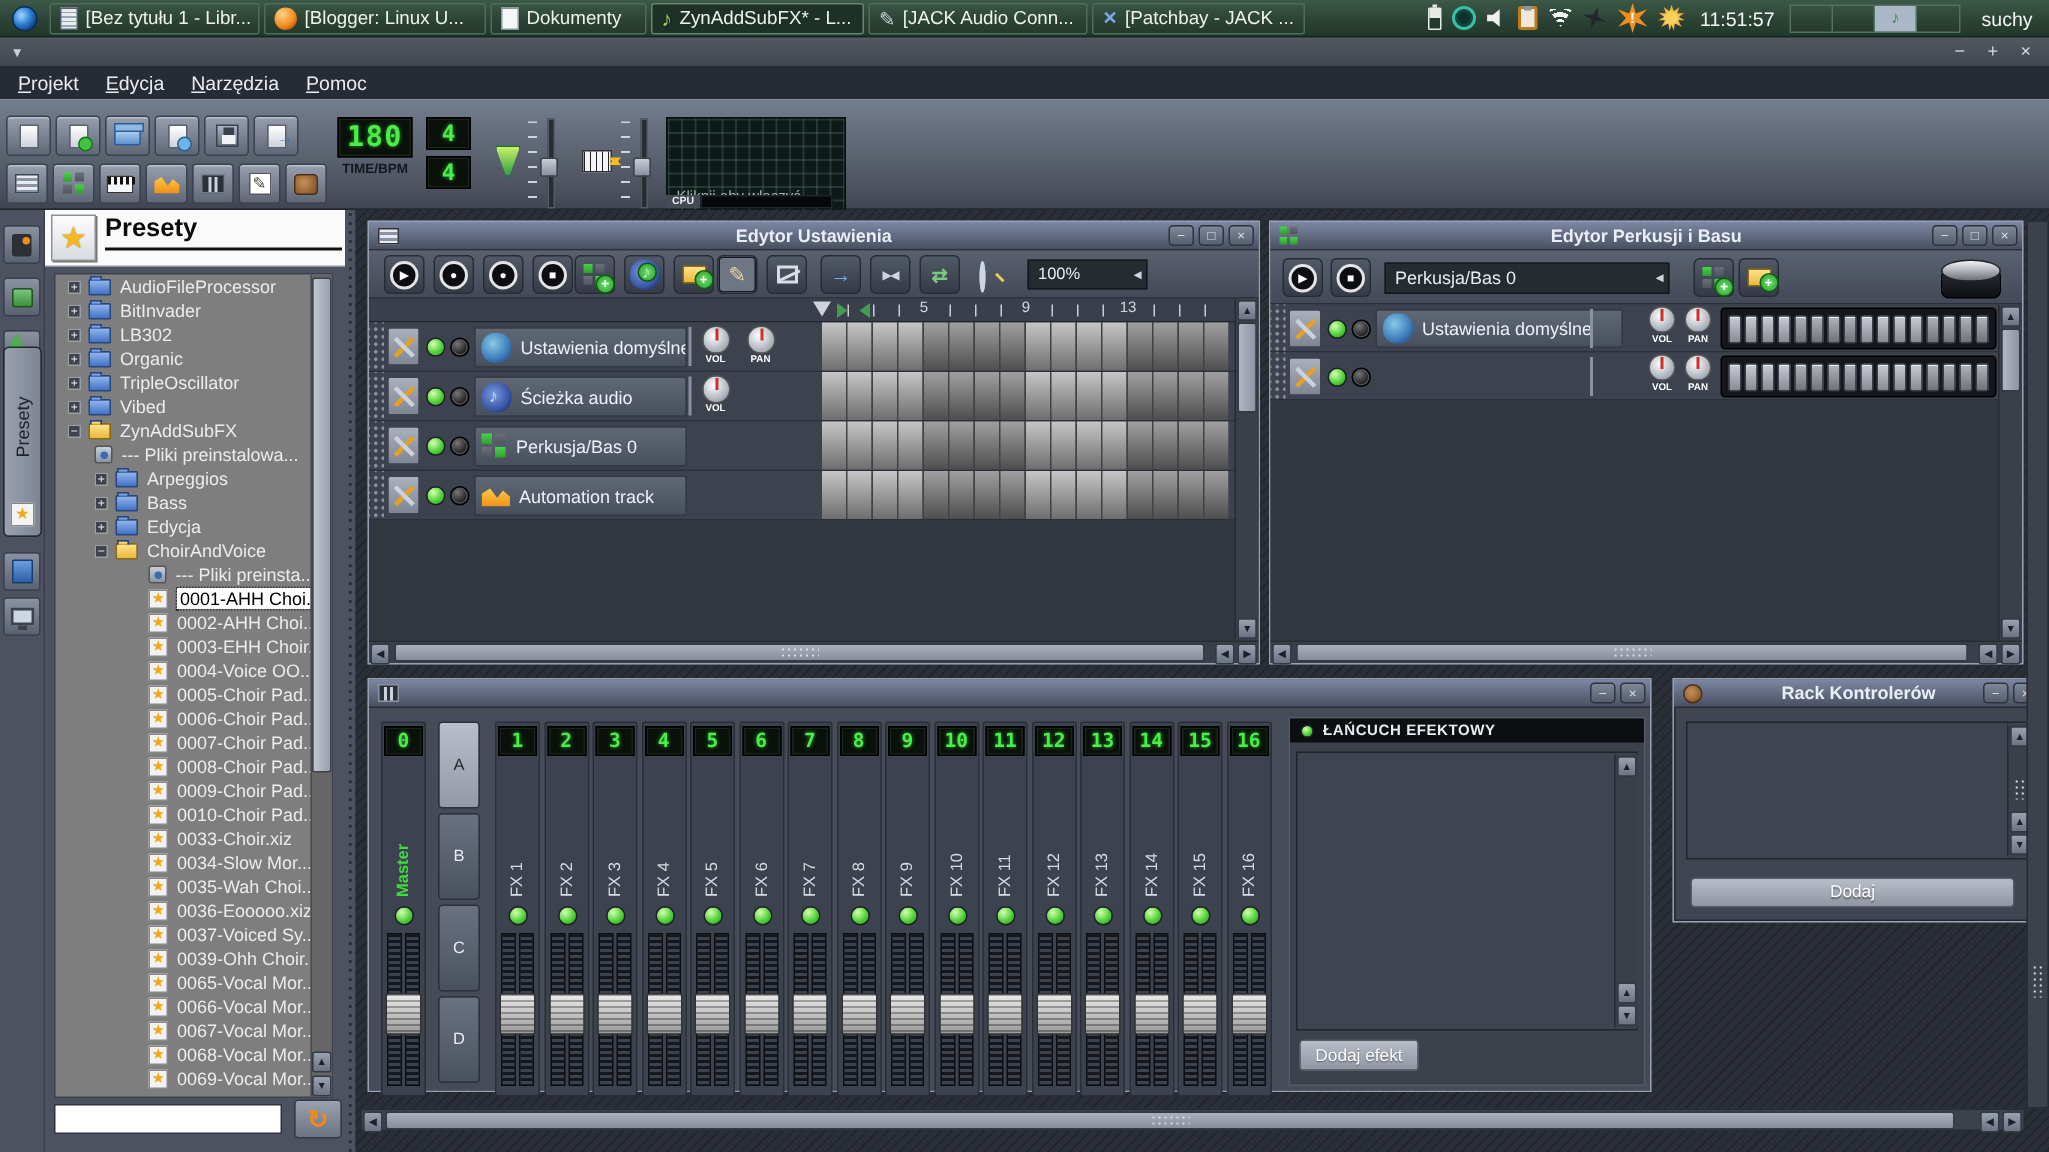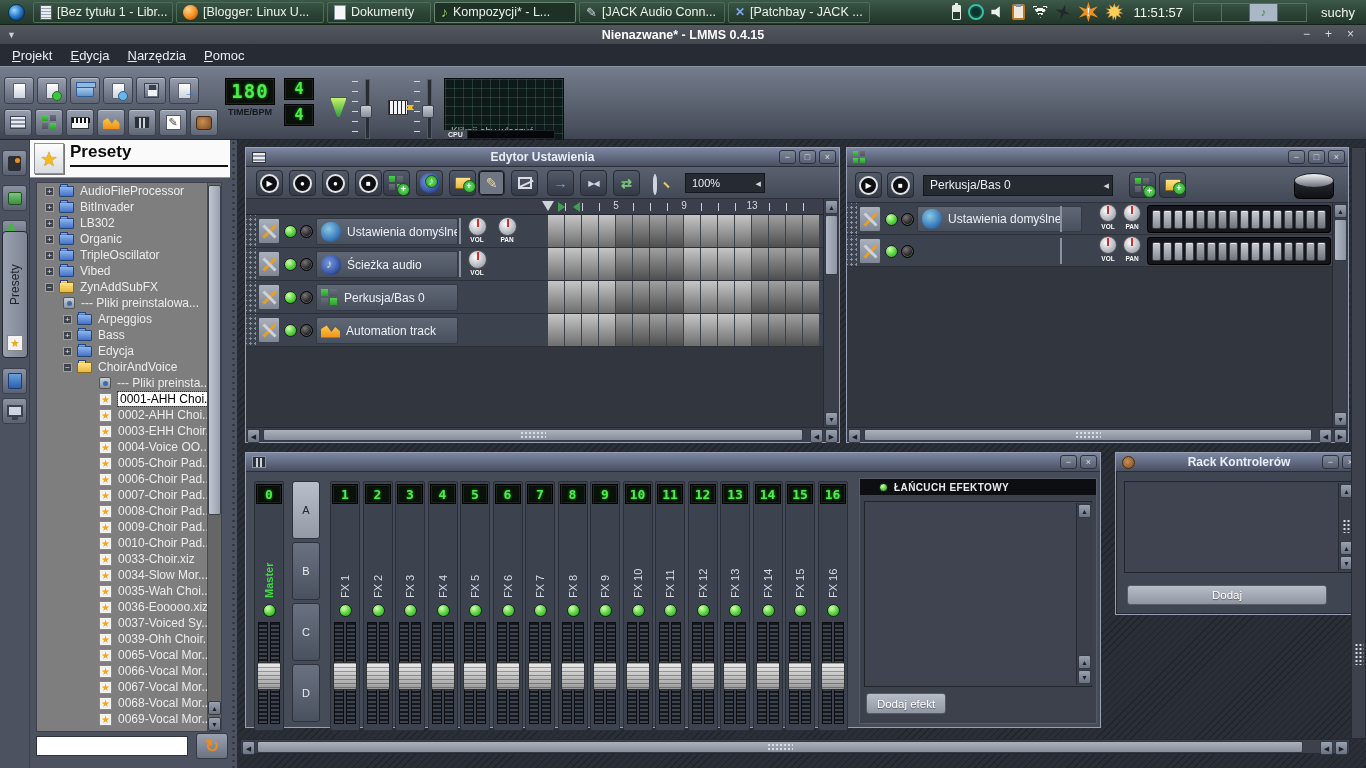--- a/index.html
+++ b/index.html
@@ -356,34 +356,34 @@
   .fader-handle { position:absolute; left:0; top:40px; width:24px; height:28px; z-index:1;
     background:linear-gradient(#ececec,#9a9a9a);
     background-image:repeating-linear-gradient(rgba(0,0,0,.30) 0 1px, transparent 1px 4px),linear-gradient(#ececec,#9a9a9a);
     border:1px solid #333; border-radius:2px; }
   .fx-bank { position:absolute; left:46px; top:9px; width:28px; }
   .bank-btn { height:58px; margin-bottom:3px; background:linear-gradient(#6a7282,#4a515e);
     border:1px solid #2c313b; border-radius:3px; color:#e8ecf2; font-size:11px;
     display:flex; align-items:center; justify-content:center; }
   .bank-btn.active { background:linear-gradient(#b8bfca,#939aa6); color:#23272e; }
   .fxchain { position:absolute; left:613px; top:6px; width:238px; height:246px; background:#3c414c; border:1px solid #555c68; }
-  .fxc-header { height:16px; background:#0c0e12; display:flex; align-items:center; gap:6px; padding:0 19px; }
+  .fxc-header { height:16px; background:#0c0e12; display:flex; align-items:center; gap:6px; padding:0 7px; }
   .fxc-led { width:9px; height:9px; border-radius:50%; border:1px solid #1d2127;
     background:radial-gradient(circle at 35% 30%, #d6ffb0, #52d23a 55%, #2a8f1e); }
   .fxc-title { font-size:10px; font-weight:bold; color:#e8ecf2; letter-spacing:.4px; }
   .fxc-list { position:absolute; left:4px; top:22px; width:228px; height:186px; background:#3f4450; border:1px solid #20242b; }
   .btn-light { background:linear-gradient(#b8bec8,#8f96a2); border:1px solid #565c66; border-radius:3px;
     color:#fff; text-shadow:0 1px 1px rgba(0,0,0,.45); font-size:11.5px;
     display:flex; align-items:center; justify-content:center; }
   .fxc-add { position:absolute; left:6px; top:214px; width:80px; height:21px; }
 
   
   .w-rack { left:878px; top:312px; width:248px; height:163px; }
   .rk-list { position:absolute; left:8px; top:28px; width:230px; height:92px; background:#3f4450; border:1px solid #20242b; }
-  .rk-add { position:absolute; left:11px; top:132px; width:200px; height:20px; }
+  .rk-add { position:absolute; left:11px; top:132px; width:216px; height:20px; }
 
   
   .mdi-h { position:absolute; left:3px; top:599px; width:1110px; height:15px; background:#3c414b; border:1px solid #262a32; }
   .mdi-v { position:absolute; left:1114px; top:7px; width:15px; height:592px; background:#3c414b; border:1px solid #262a32; }
 </style>
 </head>
 <body>
 
 <div class="screen">
 
@@ -399,21 +399,21 @@
         <div class="task-btn" style="width: 148px;">
           <span class="ti ti-ff"></span>
           <span class="tlabel">[Blogger: Linux U...</span>
         </div>
         <div class="task-btn" style="width: 104px;">
           <span class="ti ti-file"></span>
           <span class="tlabel">Dokumenty</span>
         </div>
         <div class="task-btn active" style="width: 142px;">
           <span class="ti ti-note">♪</span>
-          <span class="tlabel">Kompozycji* - L...</span>
+          <span class="tlabel">ZynAddSubFX* - L...</span>
         </div>
         <div class="task-btn" style="width: 146px;">
           <span class="ti ti-pencil">✎</span>
           <span class="tlabel">[JACK Audio Conn...</span>
         </div>
         <div class="task-btn" style="width: 142px;">
           <span class="ti ti-patch">✕</span>
           <span class="tlabel">[Patchbay - JACK ...</span>
         </div>
       </div>
@@ -434,21 +434,20 @@
         <div class="pager-cell active">
           <span class="mini-note">♪</span>
         </div>
         <div class="pager-cell"></div>
       </div>
     <div class="username">suchy</div>
   </div>
 
   <div class="main-titlebar">
     <span class="tb-arrow">▼</span>
-    <span class="tb-title">Nienazwane* - LMMS 0.4.15</span>
     <span class="tb-ctrls">
         <span class="tb-ctrl">−</span>
         <span class="tb-ctrl">+</span>
         <span class="tb-ctrl">×</span>
       </span>
   </div>
 
   <div class="menubar">
       <span class="menu-item">Projekt</span>
       <span class="menu-item">Edycja</span>
@@ -915,20 +914,21 @@
             <span class="sbgrip"></span>
           </div>
         <div class="sb-btn" style="right:16px;top:1px;">◀</div>
         <div class="sb-btn" style="right:1px;top:1px;">▶</div>
       </div>
     </div>
 
     <div class="win w-beat">
       <div class="wtitle">
         <span class="wicon wi-bb"></span>
+        <span class="wt-text">Edytor Perkusji i Basu</span>
         <span class="wt-btns">
             <span class="wt-btn">−</span>
             <span class="wt-btn">□</span>
             <span class="wt-btn">×</span>
           </span>
       </div>
       <div class="ed-toolbar be-toolbar">
         <div class="se-btn" style="left:8px;top:5px;">
             <span class="tr-circ">▶</span>
           </div>

